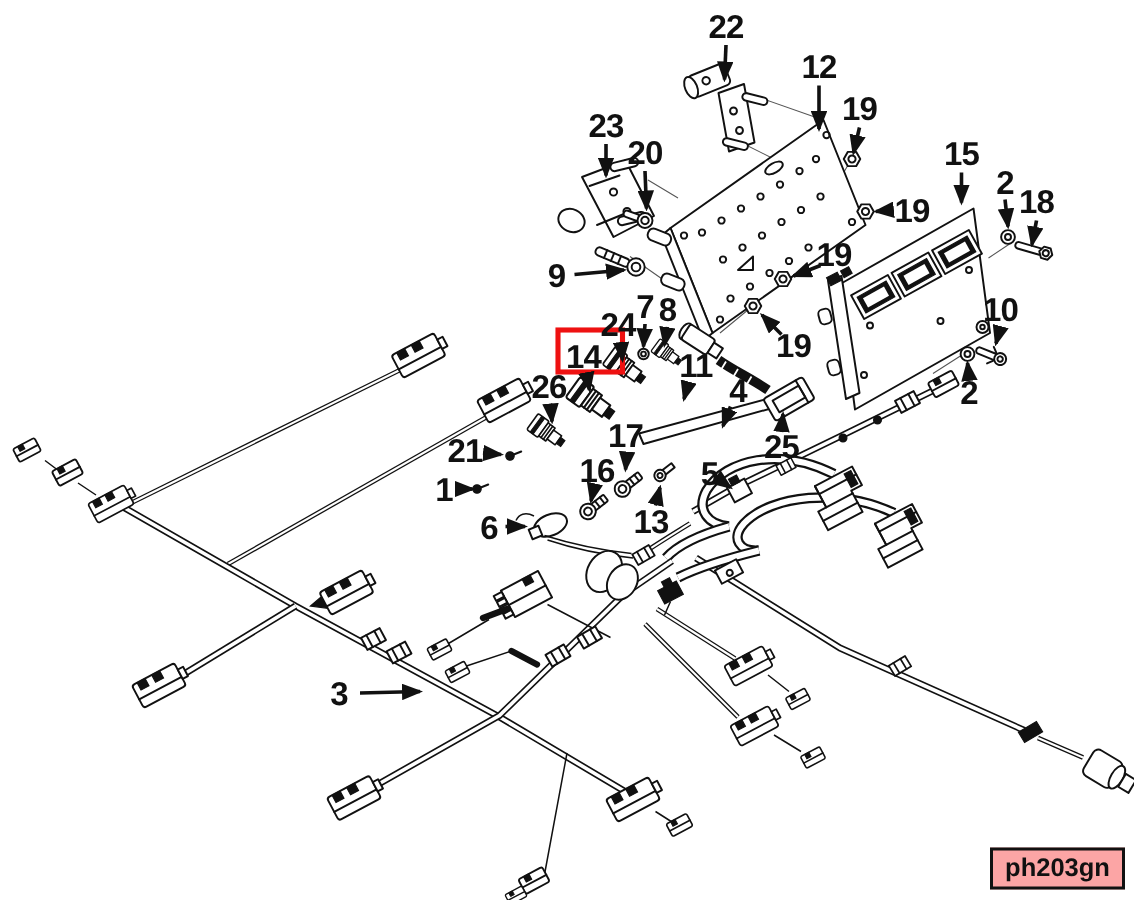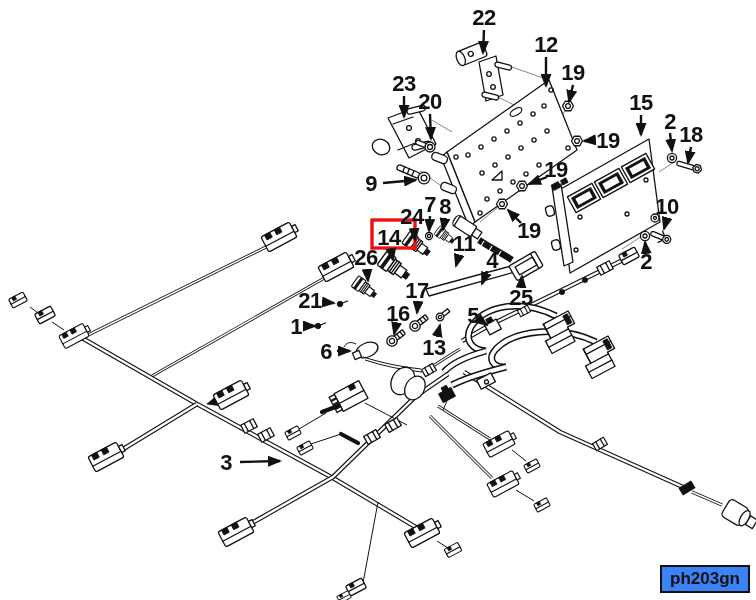--- a/index.html
+++ b/index.html
@@ -15,21 +15,21 @@
   .po {stroke:#111;stroke-width:4.6;fill:none;stroke-linejoin:round;}
   .pi {stroke:#fff;stroke-width:2.4;fill:none;stroke-linejoin:round;}
   .lo {stroke:#111;stroke-width:3.1;fill:none;}
   .li {stroke:#fff;stroke-width:1.4;fill:none;}
   .bo {stroke:#111;stroke-width:7;fill:none;}
   .bi {stroke:#fff;stroke-width:4;fill:none;}
   .blk{stroke:#111;stroke-width:4.2;fill:none;stroke-linecap:round;}
   .callout-label{font:bold 22px "Liberation Sans",sans-serif;fill:#111;letter-spacing:-0.5px;}
   .callout-arrow{stroke:#111;stroke-width:2.4;}
   .part-code{position:absolute;left:660px;top:565px;width:86px;height:24px;
-             border:2.5px solid #111;background:#3b82f6;display:flex;align-items:center;
+             border:2.5px solid #111;background:#fca5a5;display:flex;align-items:center;
              justify-content:center;font:bold 17px "Liberation Sans",sans-serif;color:#111;}
 </style>
 </head>
 <body>
 
 <div class="canvas">
 <svg width="756" height="600" viewBox="0 0 756 600">
   <defs>
     <marker id="ah" markerUnits="userSpaceOnUse" markerWidth="14" markerHeight="11" refX="12" refY="5.5" orient="auto">
       <path d="M0,0 L14,5.5 L0,11 Z" fill="#111"></path>

